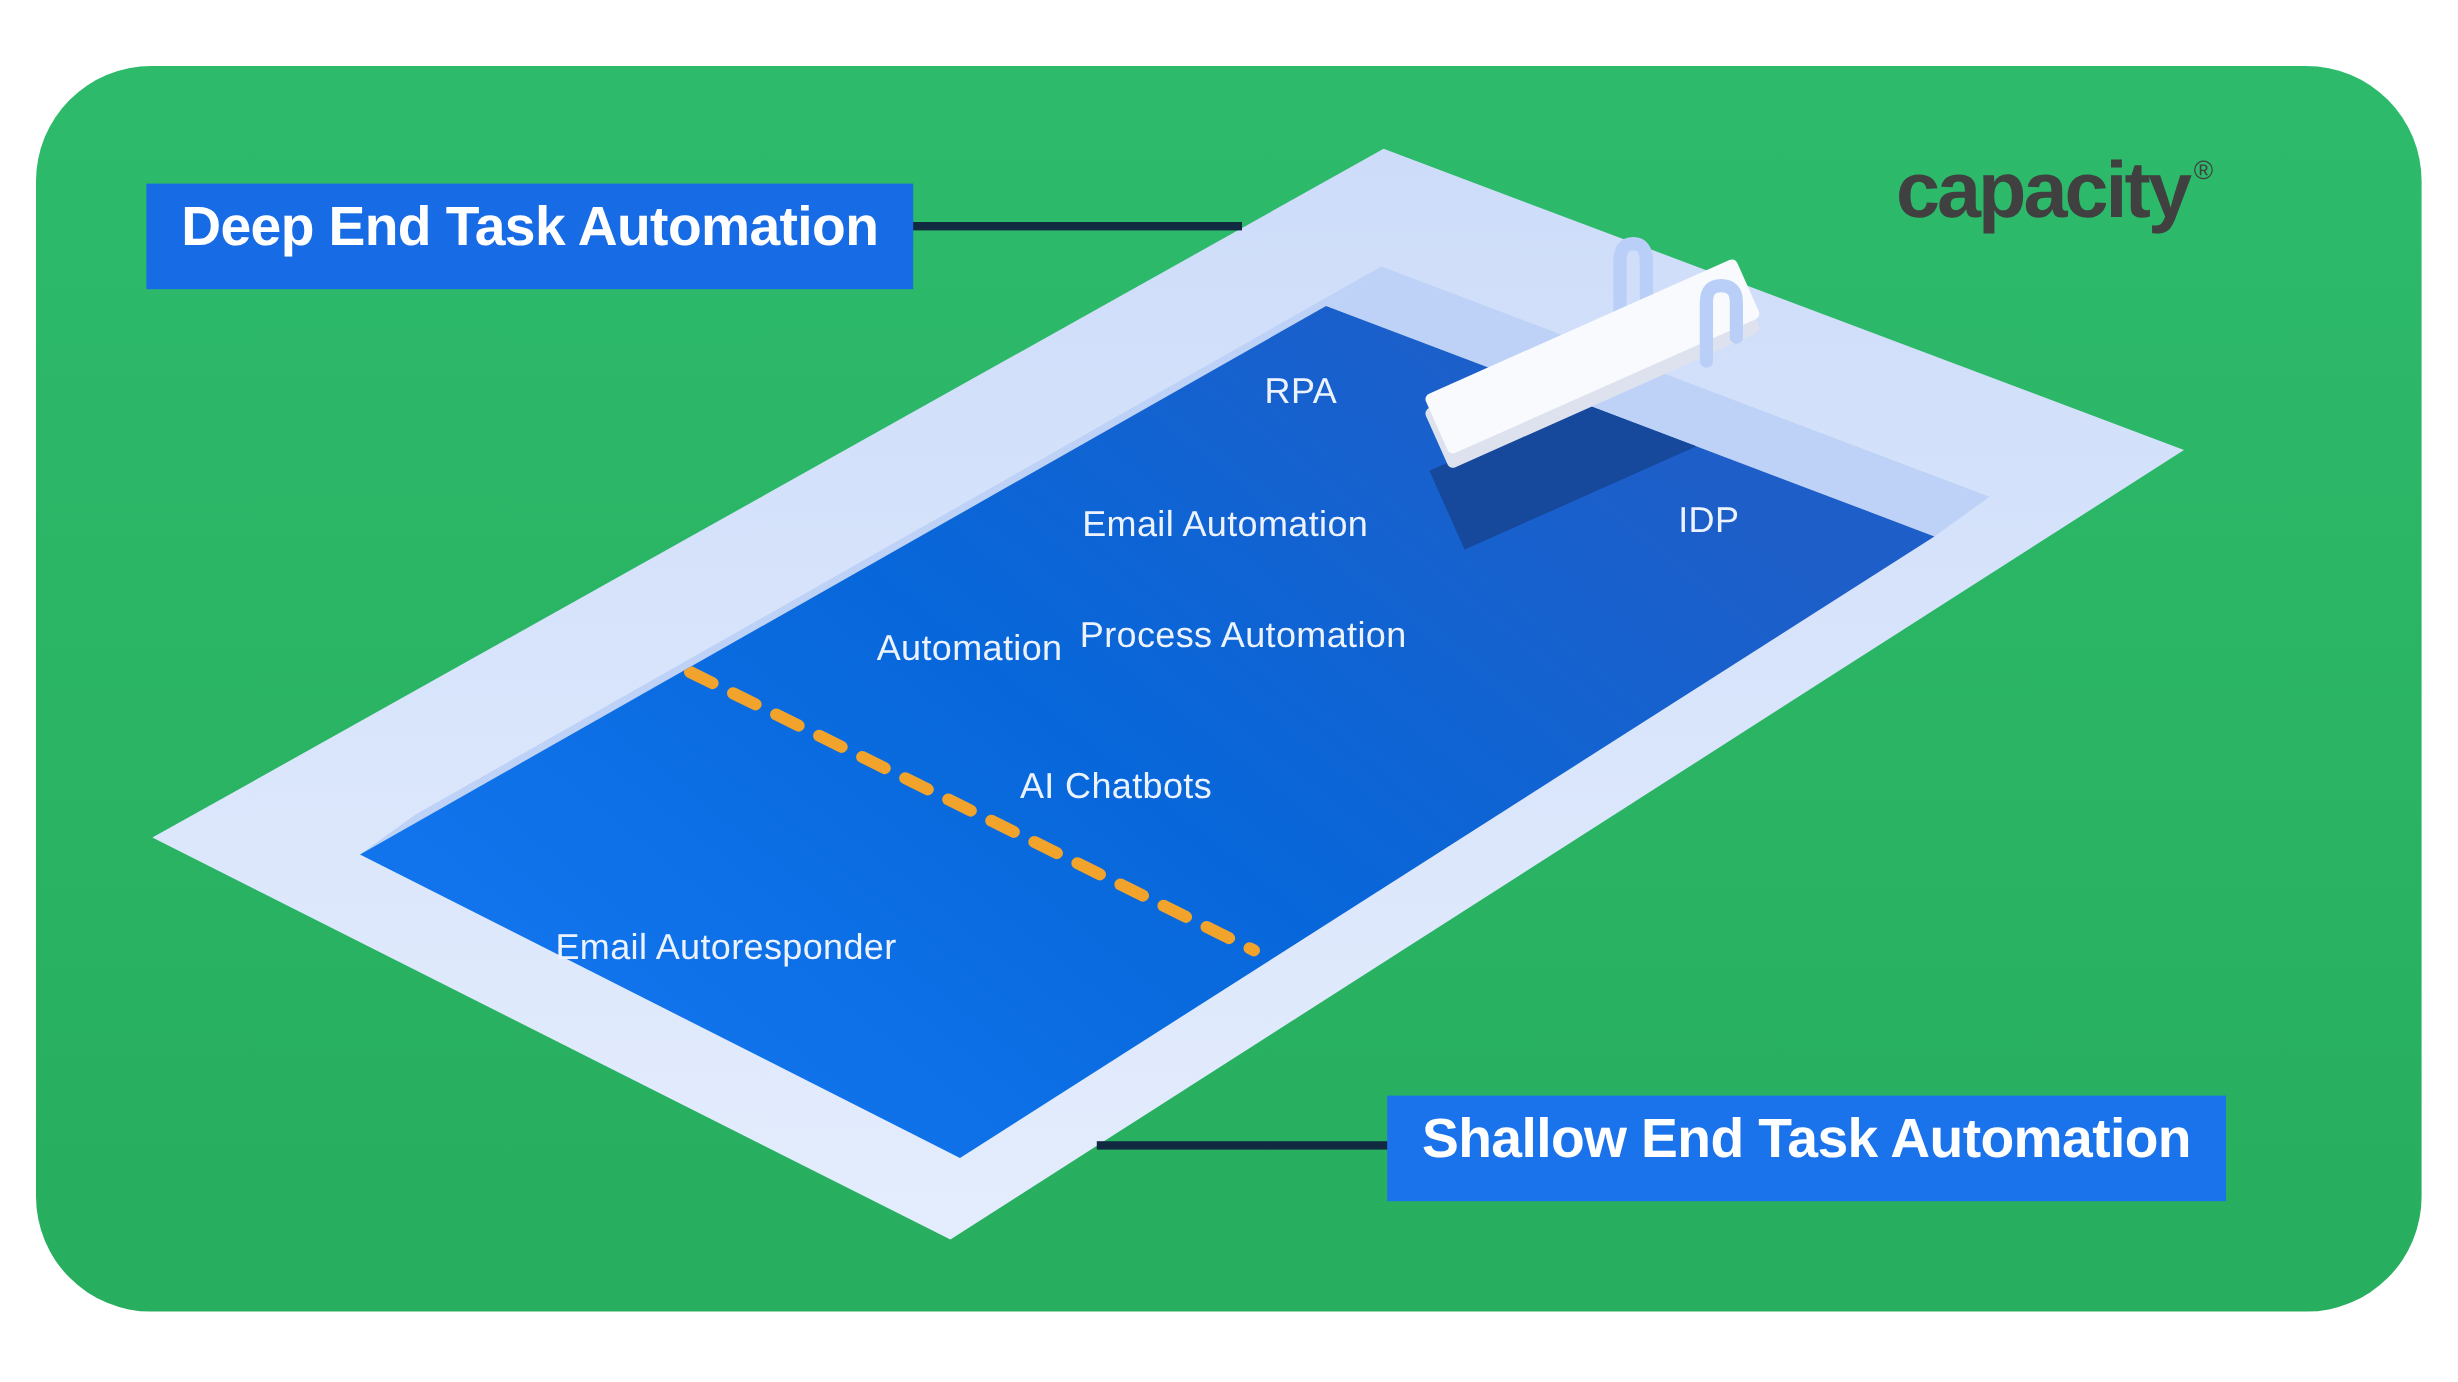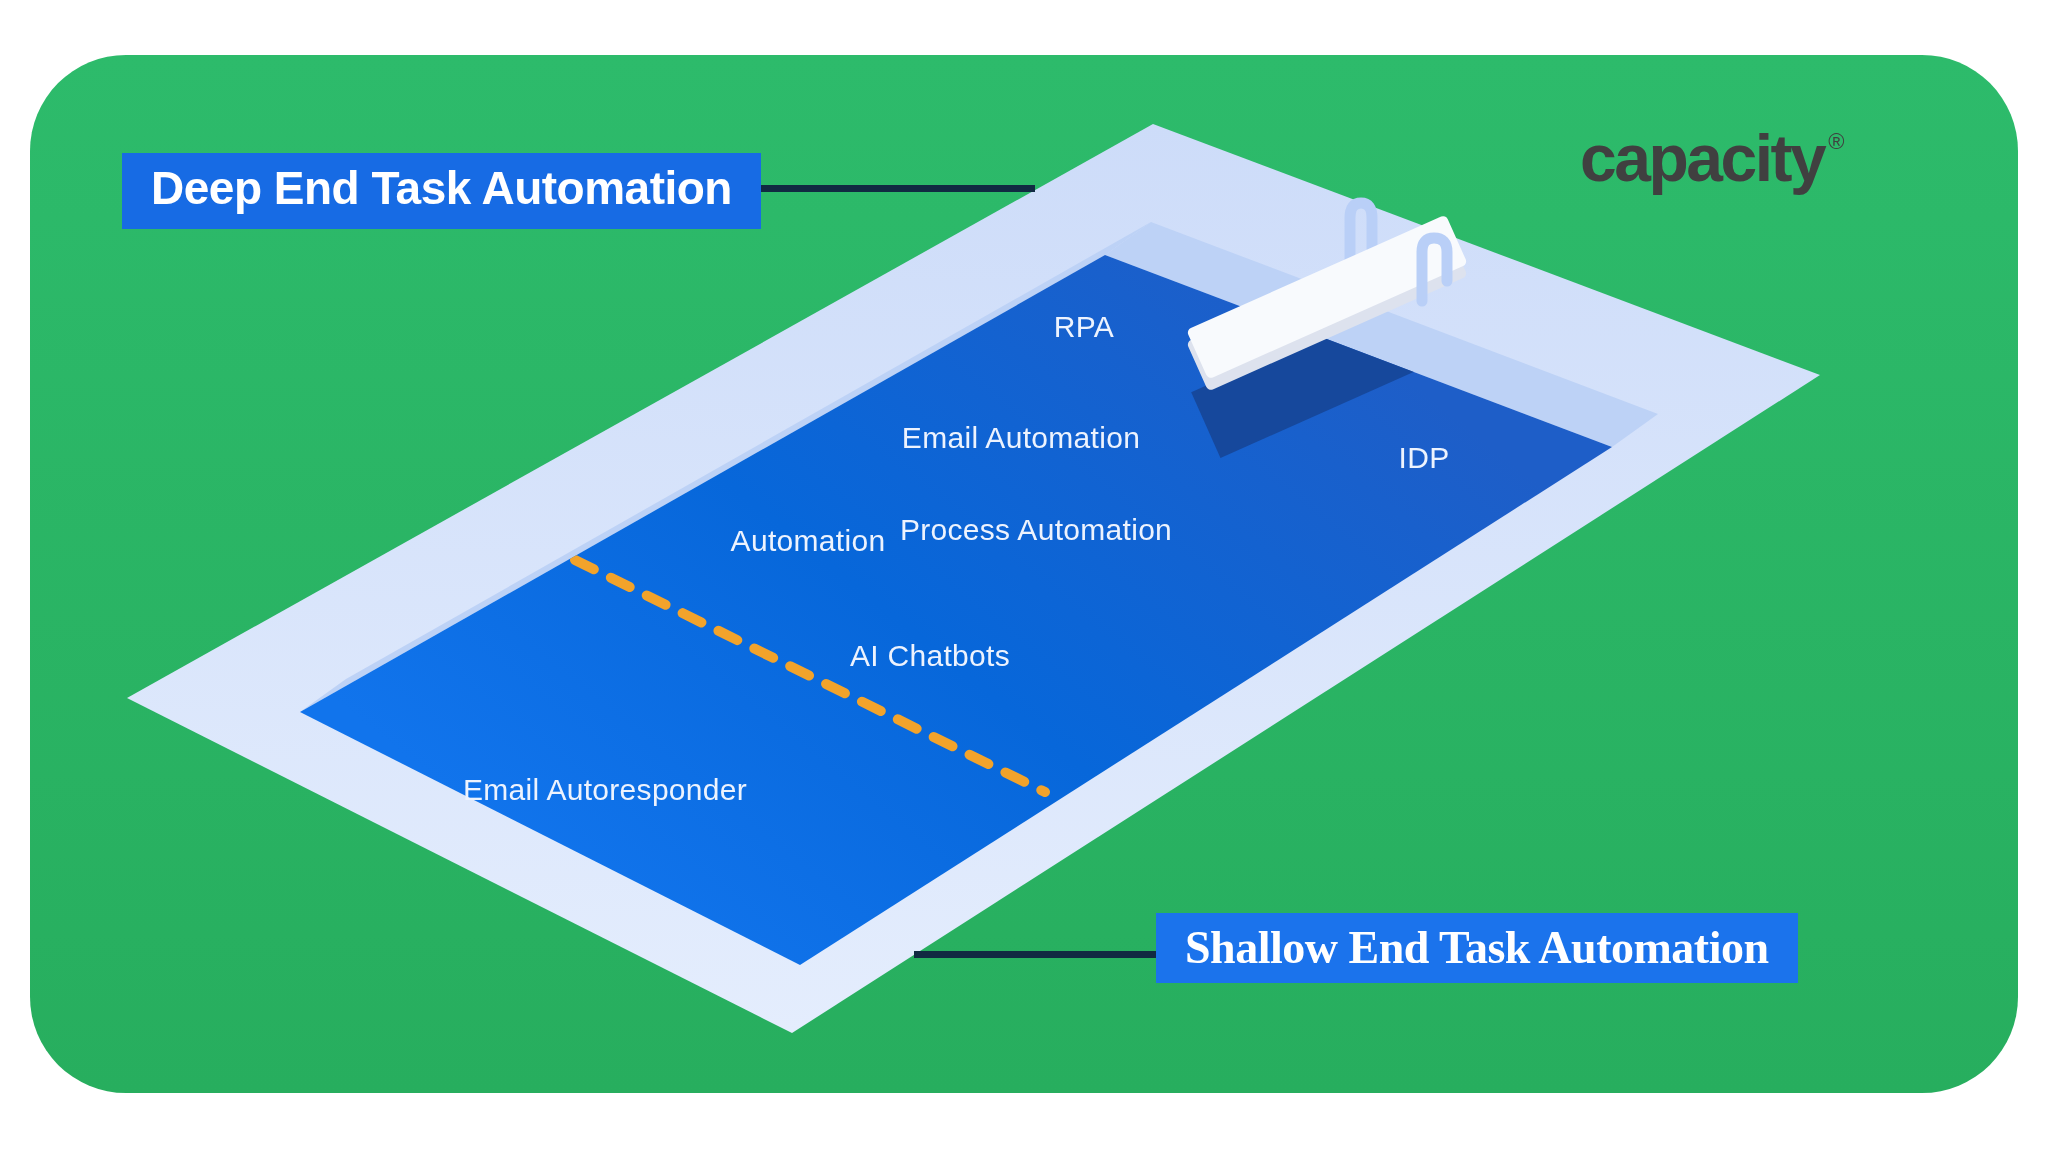--- a/index.html
+++ b/index.html
@@ -11,35 +11,35 @@
   #scene{position:absolute;left:0;top:0;width:2048px;height:1152px;z-index:1;}
 
   
   .connector{position:absolute;height:7px;background:#112a42;z-index:2;}
   .connector.deep{left:750px;top:185px;width:285px;}
   .connector.shallow{left:914px;top:951px;width:346px;}
 
   
   .banner{
     position:absolute;z-index:3;color:#ffffff;font-weight:700;
-    font-size:46px;line-height:71px;height:76px;padding:0 29px;
+    font-size:46px;line-height:71px;height:88px;padding:0 29px;
     white-space:nowrap;letter-spacing:-0.5px;
   }
   .banner.deep{left:122px;top:153px;background:#176be4;}
-  .banner.shallow{left:1156px;top:913px;background:#1b73ec;line-height:70px;height:70px;font-family:Liberation Serif, serif;}
+  .banner.shallow{left:1156px;top:913px;background:#1b73ec;line-height:70px;height:88px;}
 
   
   .pool-label{
     position:absolute;z-index:3;transform:translate(-50%,-50%);
     color:#edf3fe;font-weight:400;font-size:30px;white-space:nowrap;
     letter-spacing:0.3px;
   }
   .pl-rpa{left:1084px;top:327px;}
   .pl-interceptor{left:1021px;top:438px;}
-  .pl-idp{left:1424px;top:458px;}
+  .pl-idp{left:1424px;top:434px;}
   .pl-workflows{left:808px;top:541px;}
   .pl-process{left:1036px;top:530px;}
   .pl-chatbots{left:930px;top:656px;text-align:right;}
   .pl-autoresponder{left:605px;top:749px;margin-top:41px;}
 
   
   .logo{
     position:absolute;z-index:3;left:1580px;top:120px;
     color:#404040;font-weight:700;font-size:66px;letter-spacing:-2.5px;
     white-space:nowrap;

